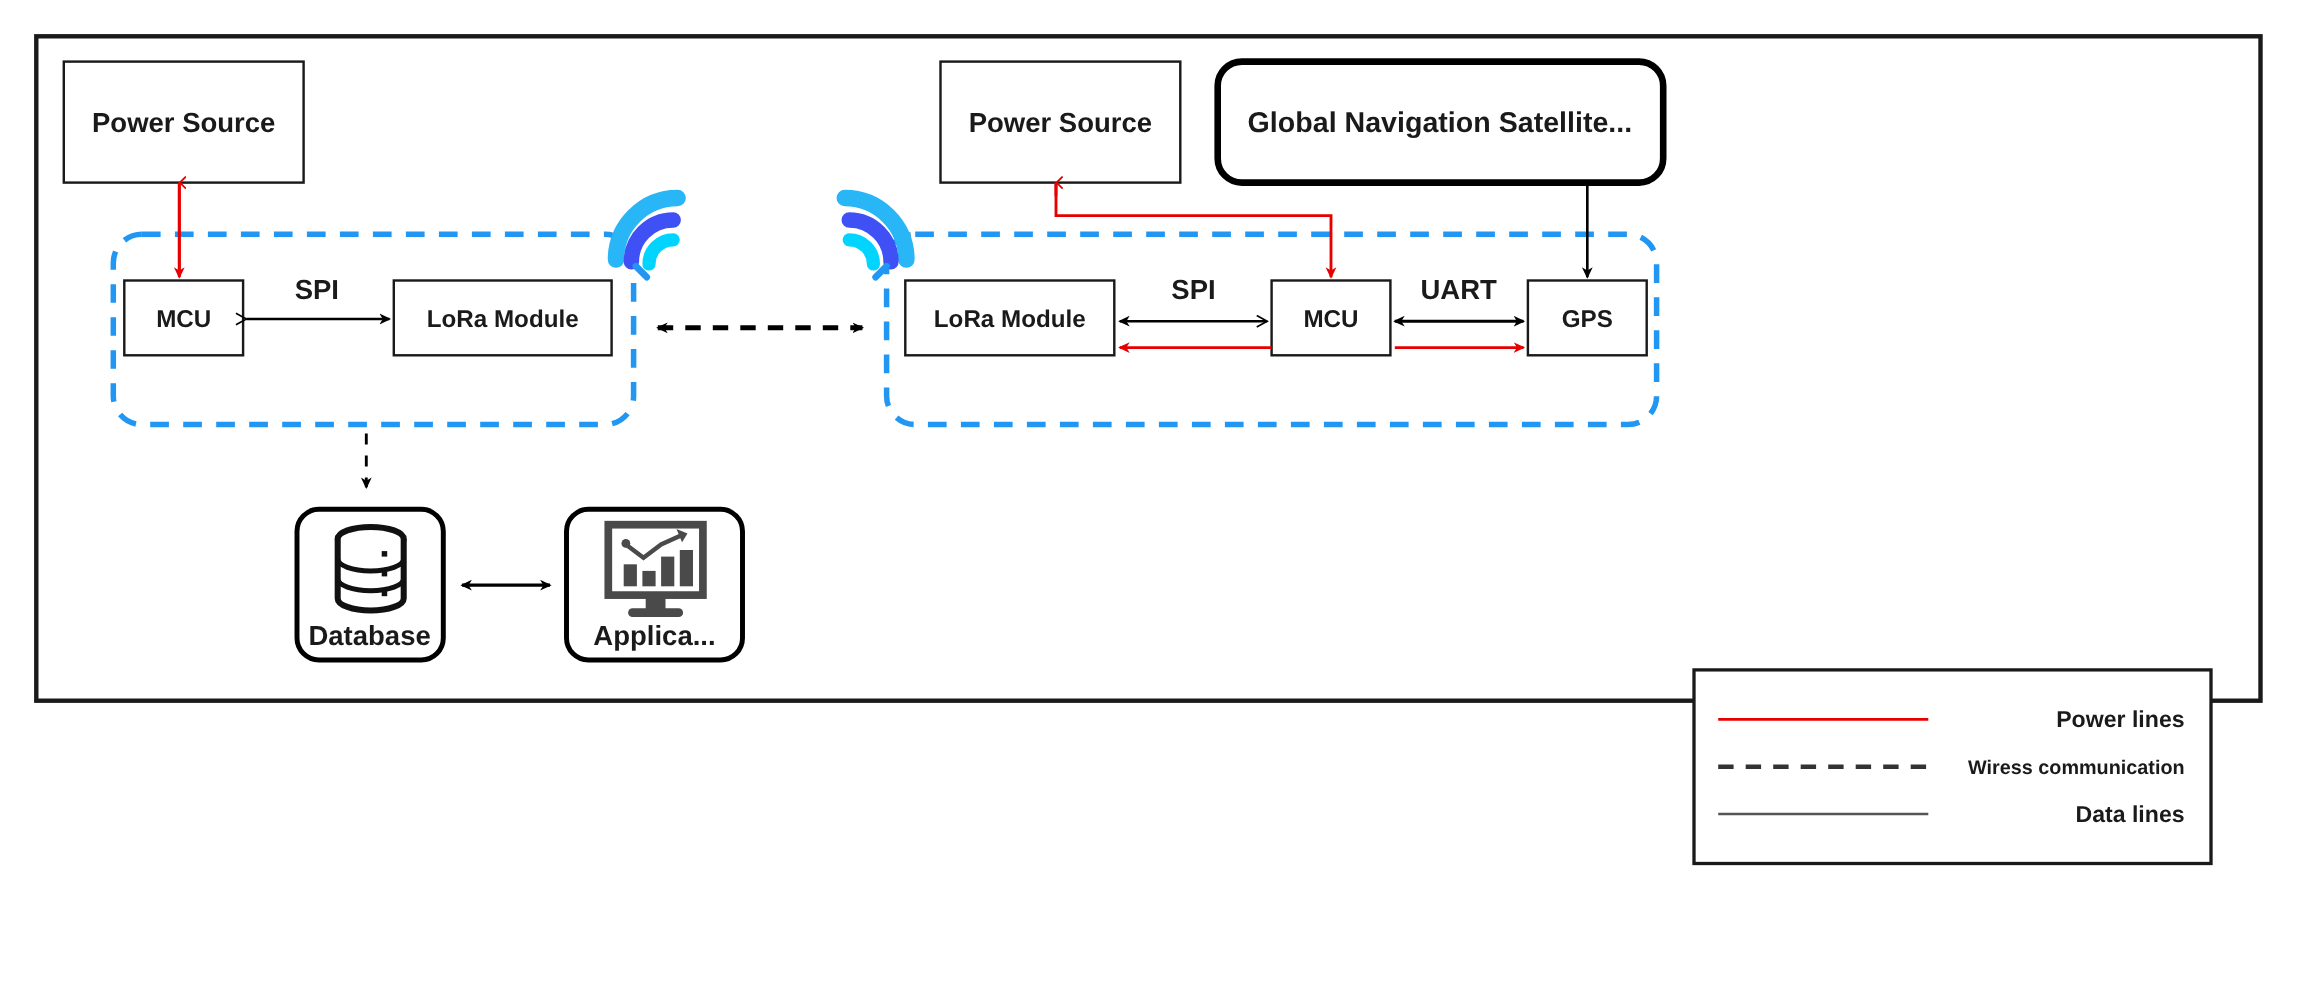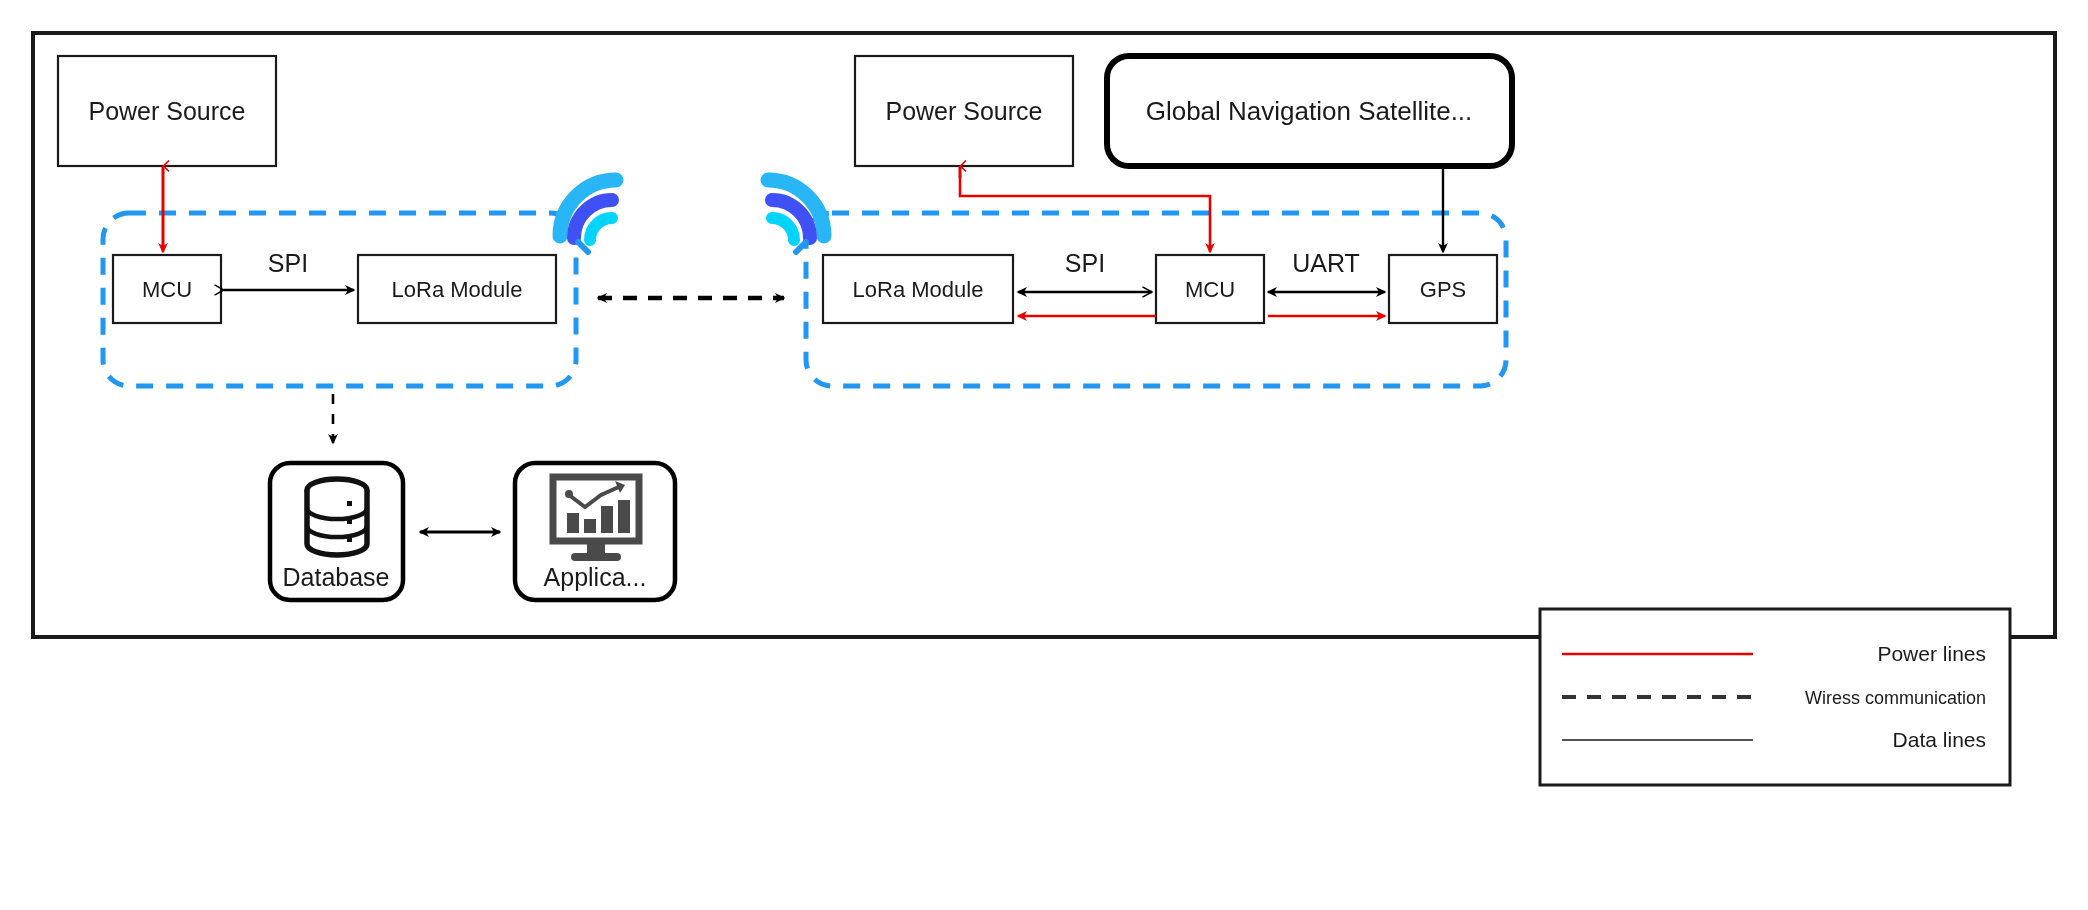--- a/index.html
+++ b/index.html
@@ -7,20 +7,21 @@
     padding: 0;
     background: #ffffff;
     font-family: "Liberation Sans", sans-serif;
   }
   #stage {
     position: relative;
     width: 2088px;
     height: 910px;
     background: #ffffff;
     overflow: hidden;
+    font-weight: bold;
   }
   #diagram-svg {
     position: absolute;
     left: 0; top: 0;
     width: 2088px;
     height: 910px;
   }
   .node-label {
     font-family: "Liberation Sans", sans-serif;
     fill: #1a1a1a;

